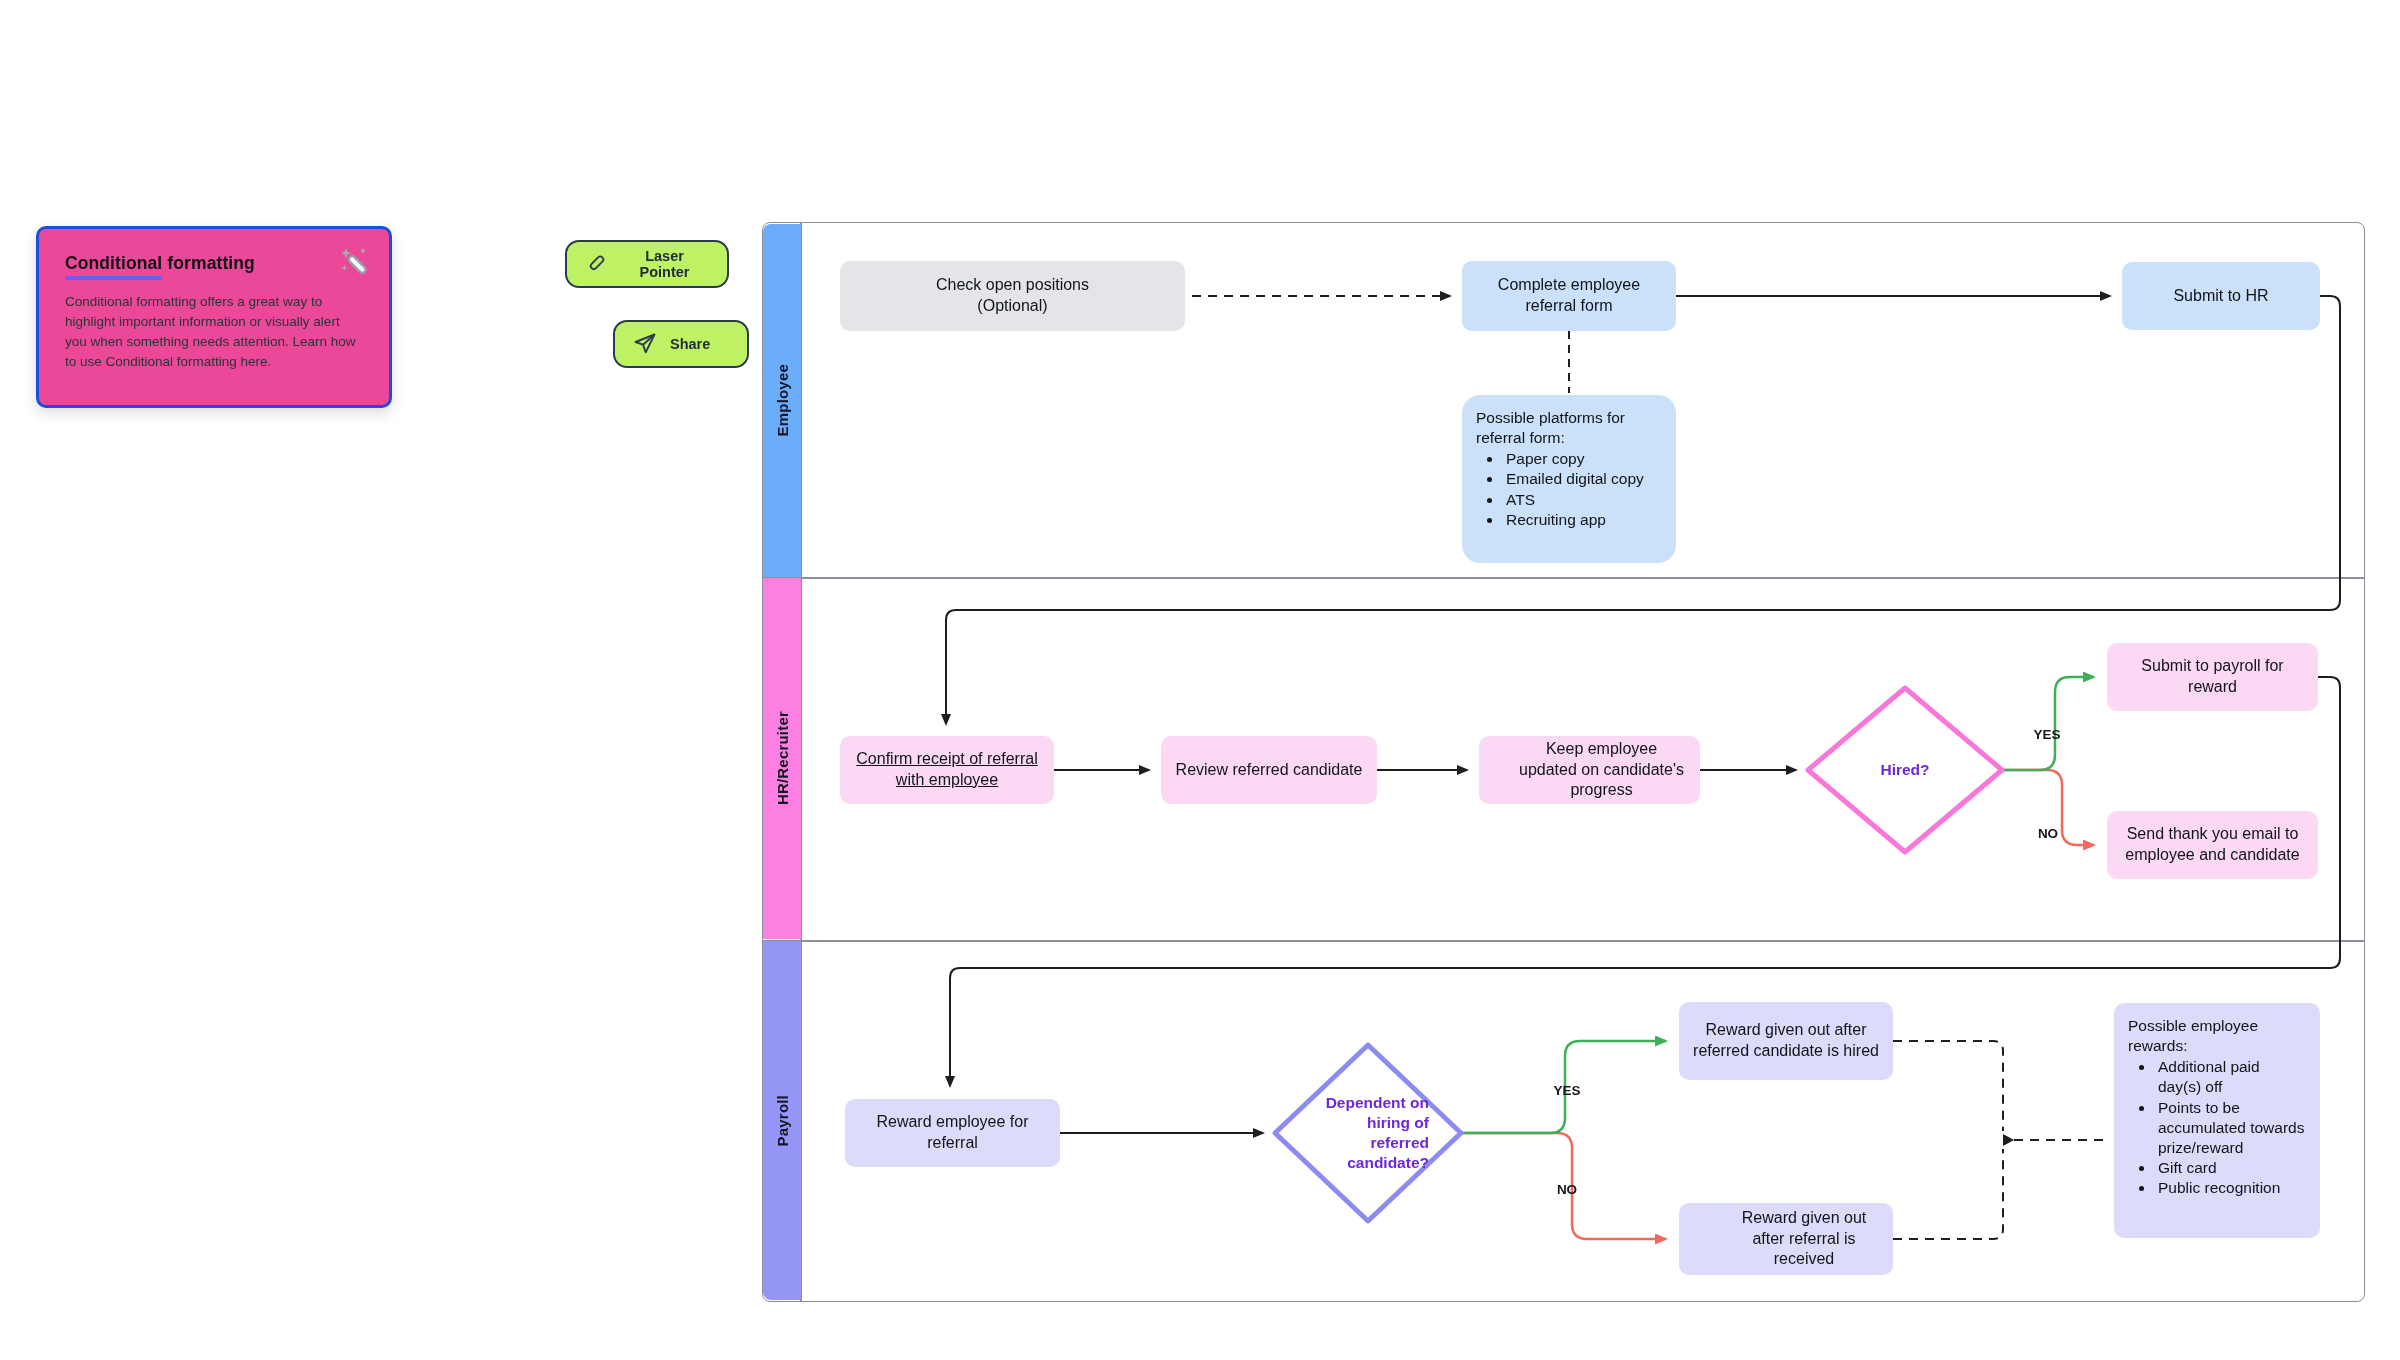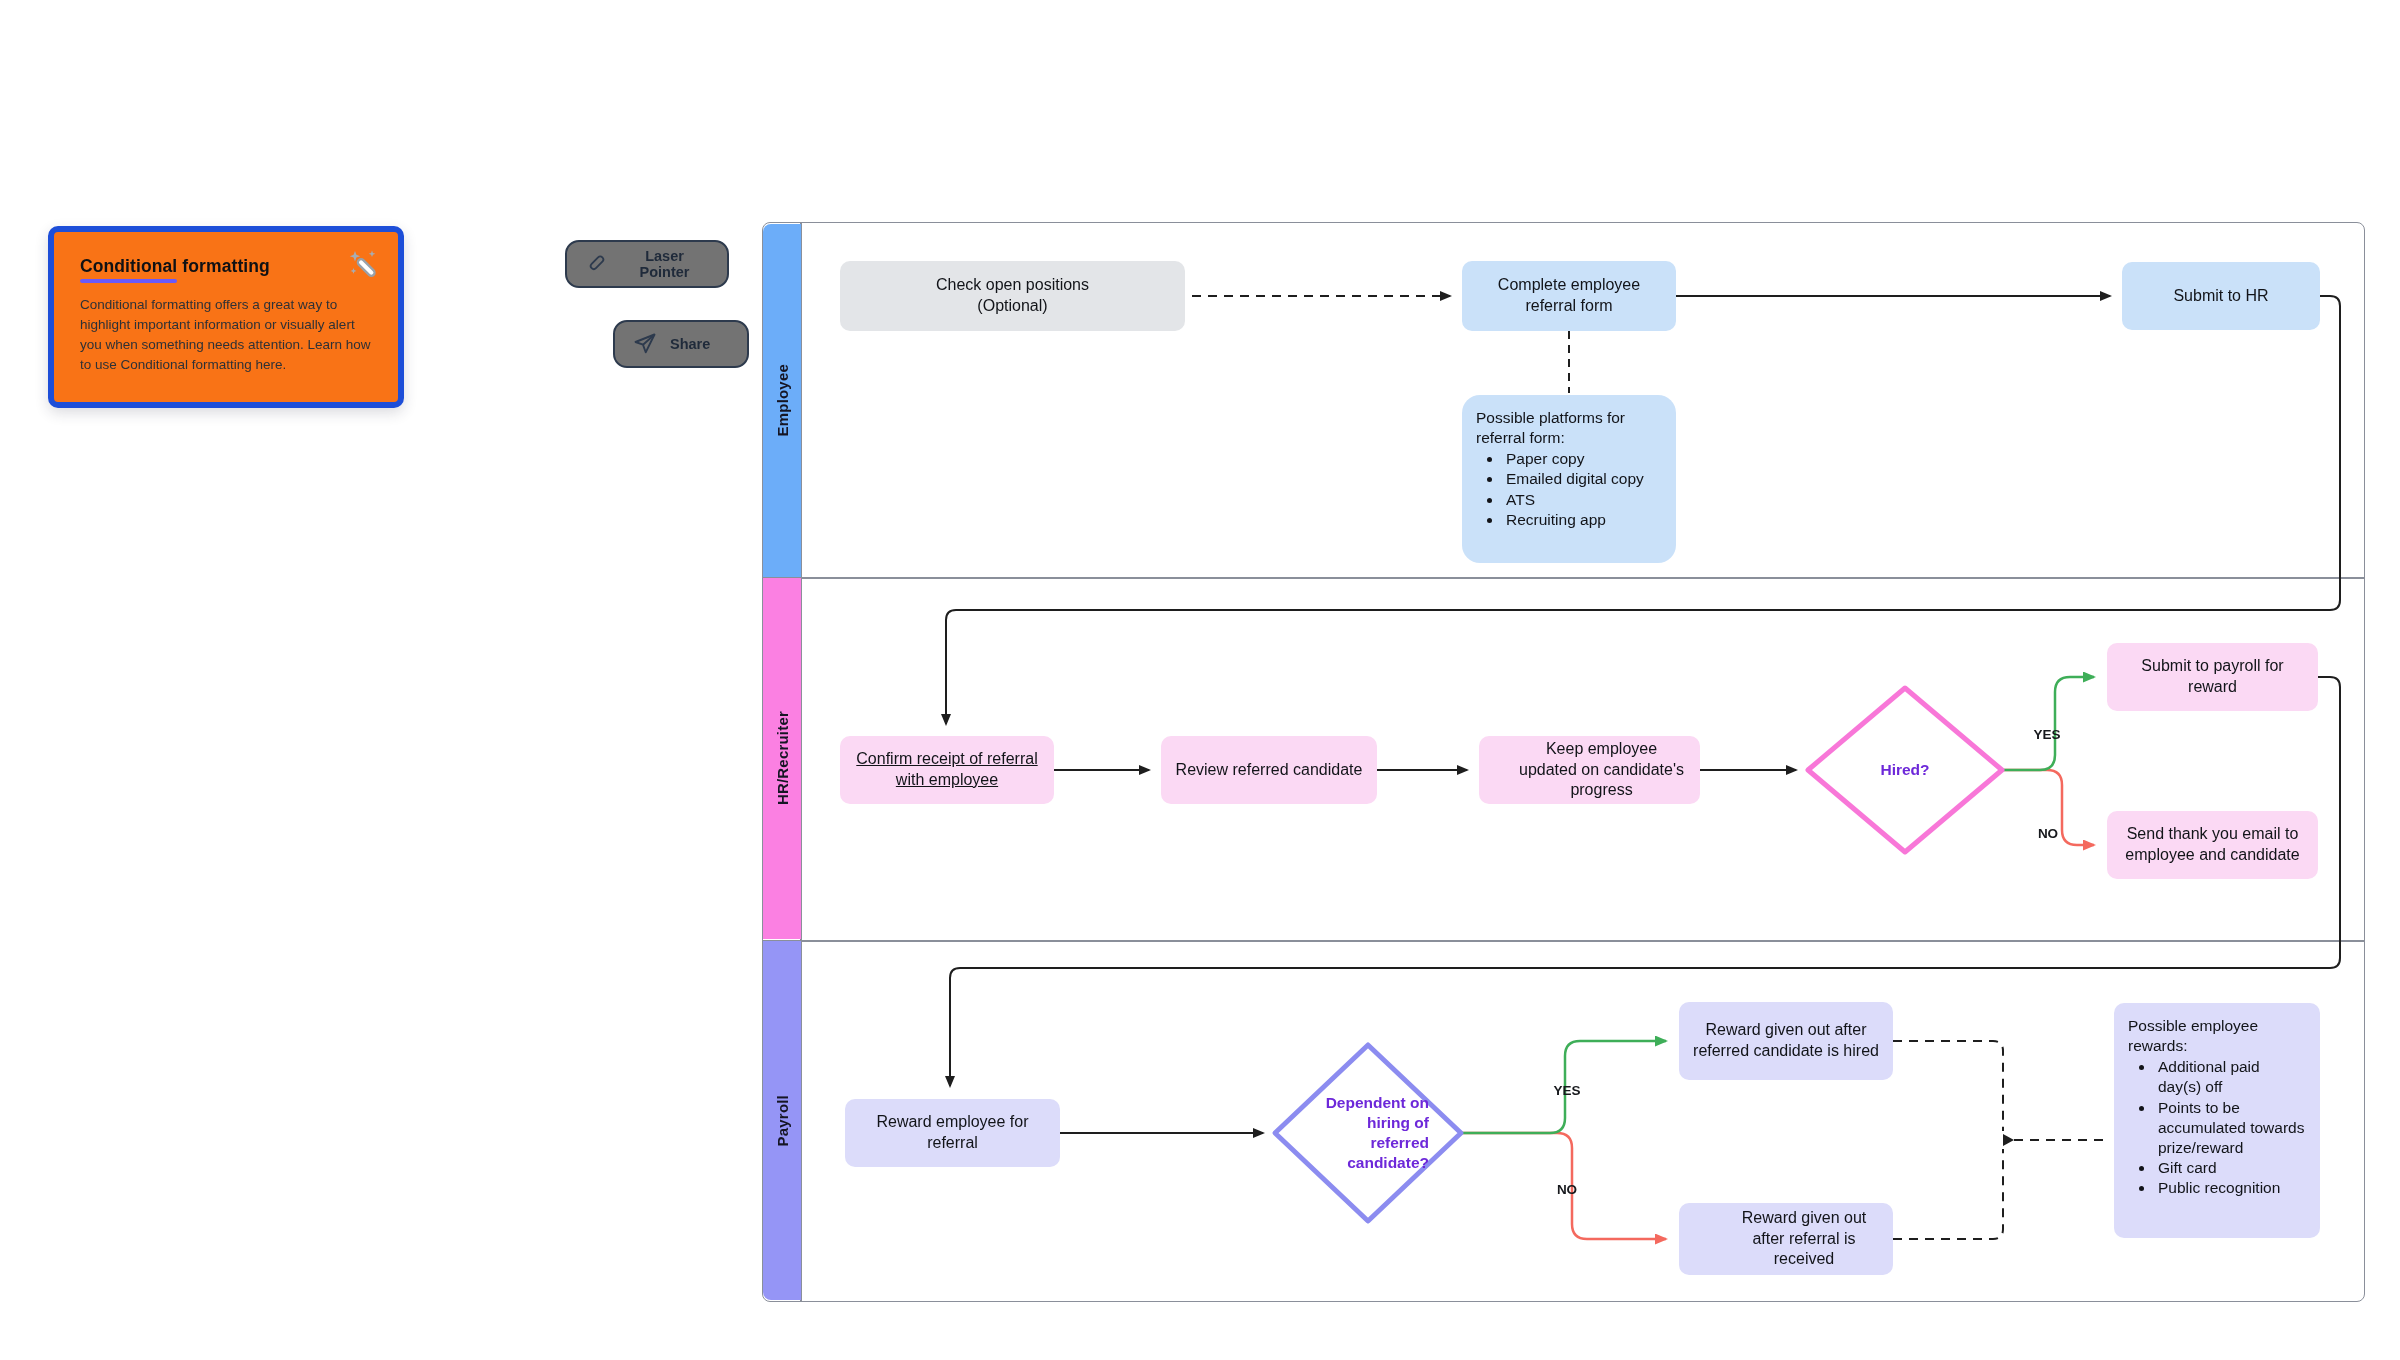--- a/index.html
+++ b/index.html
@@ -1,32 +1,32 @@
 <!DOCTYPE html>
 <html style="--lane_blue: #6cadf9; --lane_pink: #fb80e2; --lane_purple: #9595f6; --node_gray: #e3e5e8; --node_blue: #cae1f9; --node_pink: #fbd9f4; --node_lavender: #dcdcfa; --diamond_pink: #f877d8; --diamond_purple: #8c8cf0; --edge_green: #3eae58; --edge_red: #f4695e; --edge_black: #1e1e1e; --frame_border: #8a8f9a; --accent_underline: #6a5af9; --button_border: #2d3a4d;"><head>
 <meta charset="utf-8">
 <style>
   html,body{margin:0;padding:0;background:#ffffff;}
   #canvas{position:relative;width:2400px;height:1360px;background:#fff;overflow:hidden;
           font-family:"Liberation Sans",sans-serif;color:#15181d;}
 
   
-  .tipcard{position:absolute;left:48px;top:226px;width:356px;height:182px;background:#f97316;
-           border:6px solid #1d4ed8;border-radius:10px;box-shadow:0 5px 14px rgba(40,40,60,.16);
+  .tipcard{position:absolute;left:36px;top:226px;width:356px;height:182px;background:#ec4899;
+           border:3px solid #1d4ed8;border-radius:10px;box-shadow:0 5px 14px rgba(40,40,60,.16);
            padding:24px 26px;box-sizing:border-box;}
   .tipcard h2{margin:0;font-size:17.5px;font-weight:700;color:#101114;letter-spacing:.1px;}
   .und{position:relative;display:inline-block;}
   .und::after{content:"";position:absolute;left:0;right:0;bottom:-6px;height:4px;border-radius:3px;
               background:var(--accent_underline,#6a5af9);}
   .tiprest{margin-left:5px;}
   .tipbody{margin-top:18px;font-size:13.5px;line-height:1.48;color:#2e3136;width:298px;}
   .wand{position:absolute;right:18px;top:16px;}
 
   
-  .fbtn{position:absolute;display:flex;align-items:center;gap:13px;background:#737373;
+  .fbtn{position:absolute;display:flex;align-items:center;gap:13px;background:#bef264;
         border:2px solid var(--button_border,#2d3a4d);border-radius:14px;height:48px;
         box-sizing:border-box;padding:16px 18px;font-size:14.5px;font-weight:700;color:#1f2a3a;
         cursor:pointer;}
   #laserBtn{left:565px;top:240px;width:164px;}
   #shareBtn{left:613px;top:320px;width:136px;}
 
   
   .frame{position:absolute;left:762px;top:222px;width:1603px;height:1080px;
          border:1.5px solid var(--frame_border,#8a8f9a);border-radius:8px;box-sizing:border-box;}
   .divider-h{position:absolute;left:762px;width:1603px;height:1.5px;background:var(--frame_border,#8a8f9a);}

